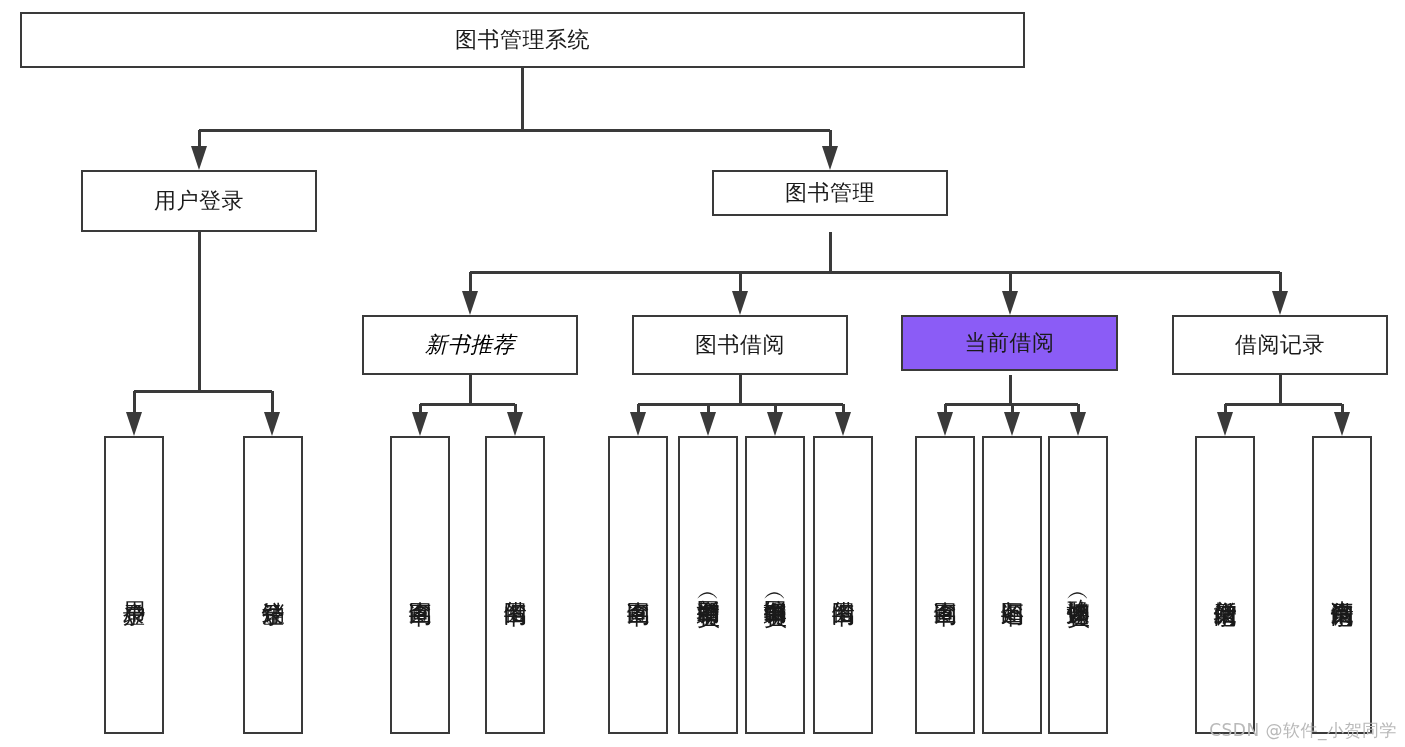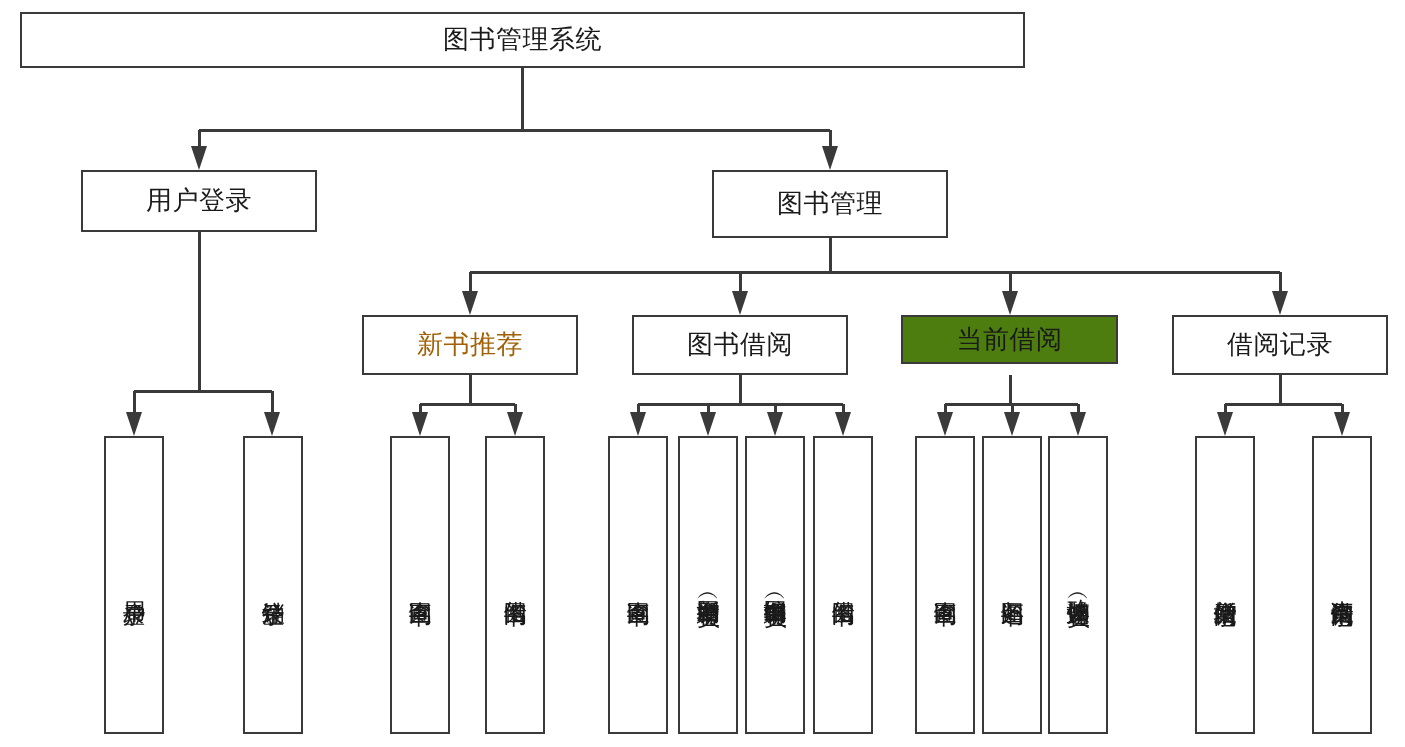--- a/index.html
+++ b/index.html
@@ -28,21 +28,21 @@
     position: absolute;
     box-sizing: border-box;
     background: #ffffff;
     border: 2px solid #3a3a3a;
     display: flex;
     align-items: center;
     justify-content: center;
     overflow: hidden;
   }
   .node-label-h {
-    font-size: 26px;
+    font-size: 22px;
     color: #1a1a1a;
     line-height: 1.2;
     white-space: nowrap;
     letter-spacing: 0.5px;
   }
   .node-label-v {
     font-size: 23px;
     color: #1a1a1a;
     line-height: 1.28;
     writing-mode: vertical-rl;
@@ -123,30 +123,30 @@
       </g>
   </svg>
 
   <div id="node-layer">
       <div class="node-box" style="left: 20px; top: 12px; width: 1005px; height: 56px; border-color: rgb(58, 58, 58); background: rgb(255, 255, 255);">
         <span class="node-label-h" style="color: rgb(26, 26, 26);">图书管理系统</span>
       </div>
       <div class="node-box" style="left: 81px; top: 170px; width: 236px; height: 62px; border-color: rgb(58, 58, 58); background: rgb(255, 255, 255);">
         <span class="node-label-h" style="color: rgb(26, 26, 26);">用户登录</span>
       </div>
-      <div class="node-box" style="left: 712px; top: 170px; width: 236px; height: 68px; border-color: rgb(58, 58, 58); background: rgb(255, 255, 255); align-items: center;">
+      <div class="node-box" style="left: 712px; top: 170px; width: 236px; height: 46px; border-color: rgb(58, 58, 58); background: rgb(255, 255, 255); align-items: center;">
         <span class="node-label-h" style="color: rgb(26, 26, 26);">图书管理</span>
       </div>
       <div class="node-box" style="left: 362px; top: 315px; width: 216px; height: 60px; border-color: rgb(58, 58, 58); background: rgb(255, 255, 255);">
-        <span class="node-label-h" style="color: #a16207;">新书推荐</span>
+        <span class="node-label-h" style="color: #000000; font-style: italic;">新书推荐</span>
       </div>
       <div class="node-box" style="left: 632px; top: 315px; width: 216px; height: 60px; border-color: rgb(58, 58, 58); background: rgb(255, 255, 255);">
         <span class="node-label-h" style="color: rgb(26, 26, 26); text-align: center;">图书借阅</span>
       </div>
-      <div class="node-box" style="left: 901px; top: 315px; width: 217px; height: 49px; border-color: rgb(58, 58, 58); background: #4d7c0f;">
+      <div class="node-box" style="left: 901px; top: 315px; width: 217px; height: 56px; border-color: rgb(58, 58, 58); background: #8b5cf6;">
         <span class="node-label-h" style="color: rgb(26, 26, 26);">当前借阅</span>
       </div>
       <div class="node-box" style="left: 1172px; top: 315px; width: 216px; height: 60px; border-color: rgb(58, 58, 58); background: rgb(255, 255, 255); text-align: center;">
         <span class="node-label-h" style="color: rgb(26, 26, 26);">借阅记录</span>
       </div>
       <div class="node-box" style="left: 104px; top: 436px; width: 60px; height: 298px; border-color: rgb(58, 58, 58); background: rgb(255, 255, 255);">
         <span class="node-label-v" style="color: rgb(26, 26, 26);">用户登录</span>
       </div>
       <div class="node-box" style="left: 243px; top: 436px; width: 60px; height: 298px; border-color: rgb(58, 58, 58); background: rgb(255, 255, 255);">
         <span class="node-label-v" style="color: rgb(26, 26, 26);">注销登录</span>
@@ -179,14 +179,15 @@
         <span class="node-label-v" style="color: rgb(26, 26, 26);">确认归还（管理员）</span>
       </div>
       <div class="node-box" style="left: 1195px; top: 436px; width: 60px; height: 298px; border-color: rgb(58, 58, 58); background: rgb(255, 255, 255);">
         <span class="node-label-v" style="color: rgb(26, 26, 26);">新增借阅记录</span>
       </div>
       <div class="node-box" style="left: 1312px; top: 436px; width: 60px; height: 298px; border-color: rgb(58, 58, 58); background: rgb(255, 255, 255);">
         <span class="node-label-v" style="color: rgb(26, 26, 26);">查询借阅记录</span>
       </div>
     </div>
 
+  <div id="watermark">CSDN @软件_小贺同学</div>
 
 </div>
 
 </body></html>

